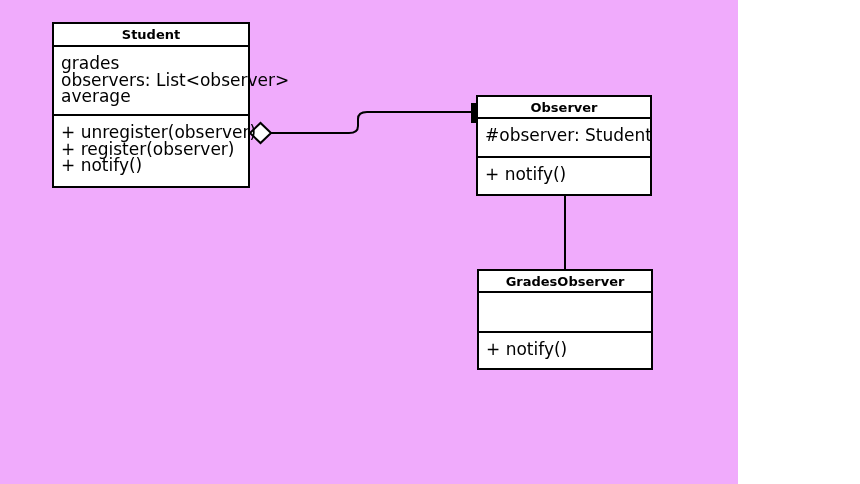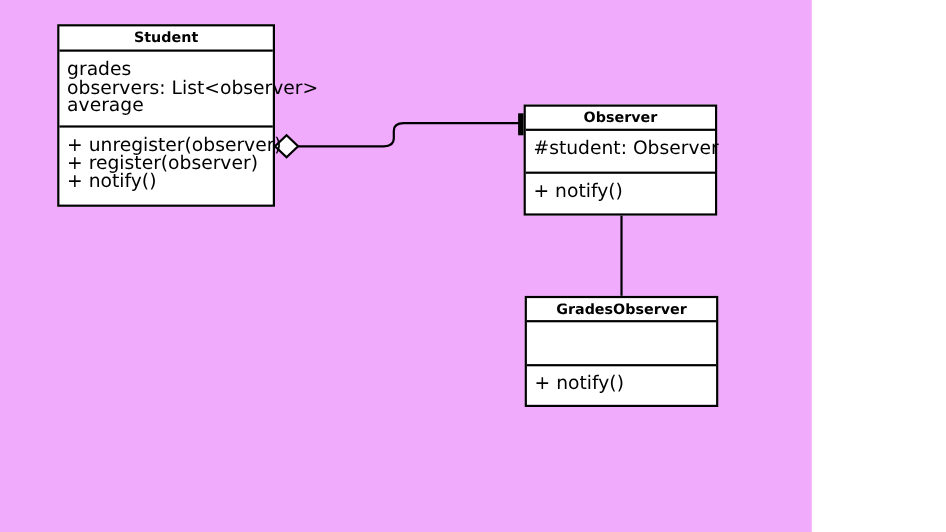--- a/index.html
+++ b/index.html
@@ -124,21 +124,21 @@
     <div class="uml-section fill methods">
       <div class="member">+ unregister(observer)</div>
       <div class="member">+ register(observer)</div>
       <div class="member">+ notify()</div>
     </div>
   </div>
 
   <div class="uml-class" id="class-observer">
     <div class="uml-title">Observer</div>
     <div class="uml-section with-divider attrs">
-      <div class="member">#student: Observer</div>
+      <div class="member">#observer: Student</div>
     </div>
     <div class="uml-section fill methods">
       <div class="member">+ notify()</div>
     </div>
   </div>
 
   <div class="uml-class" id="class-gradesobserver">
     <div class="uml-title">GradesObserver</div>
     <div class="uml-section with-divider attrs"></div>
     <div class="uml-section fill methods">

